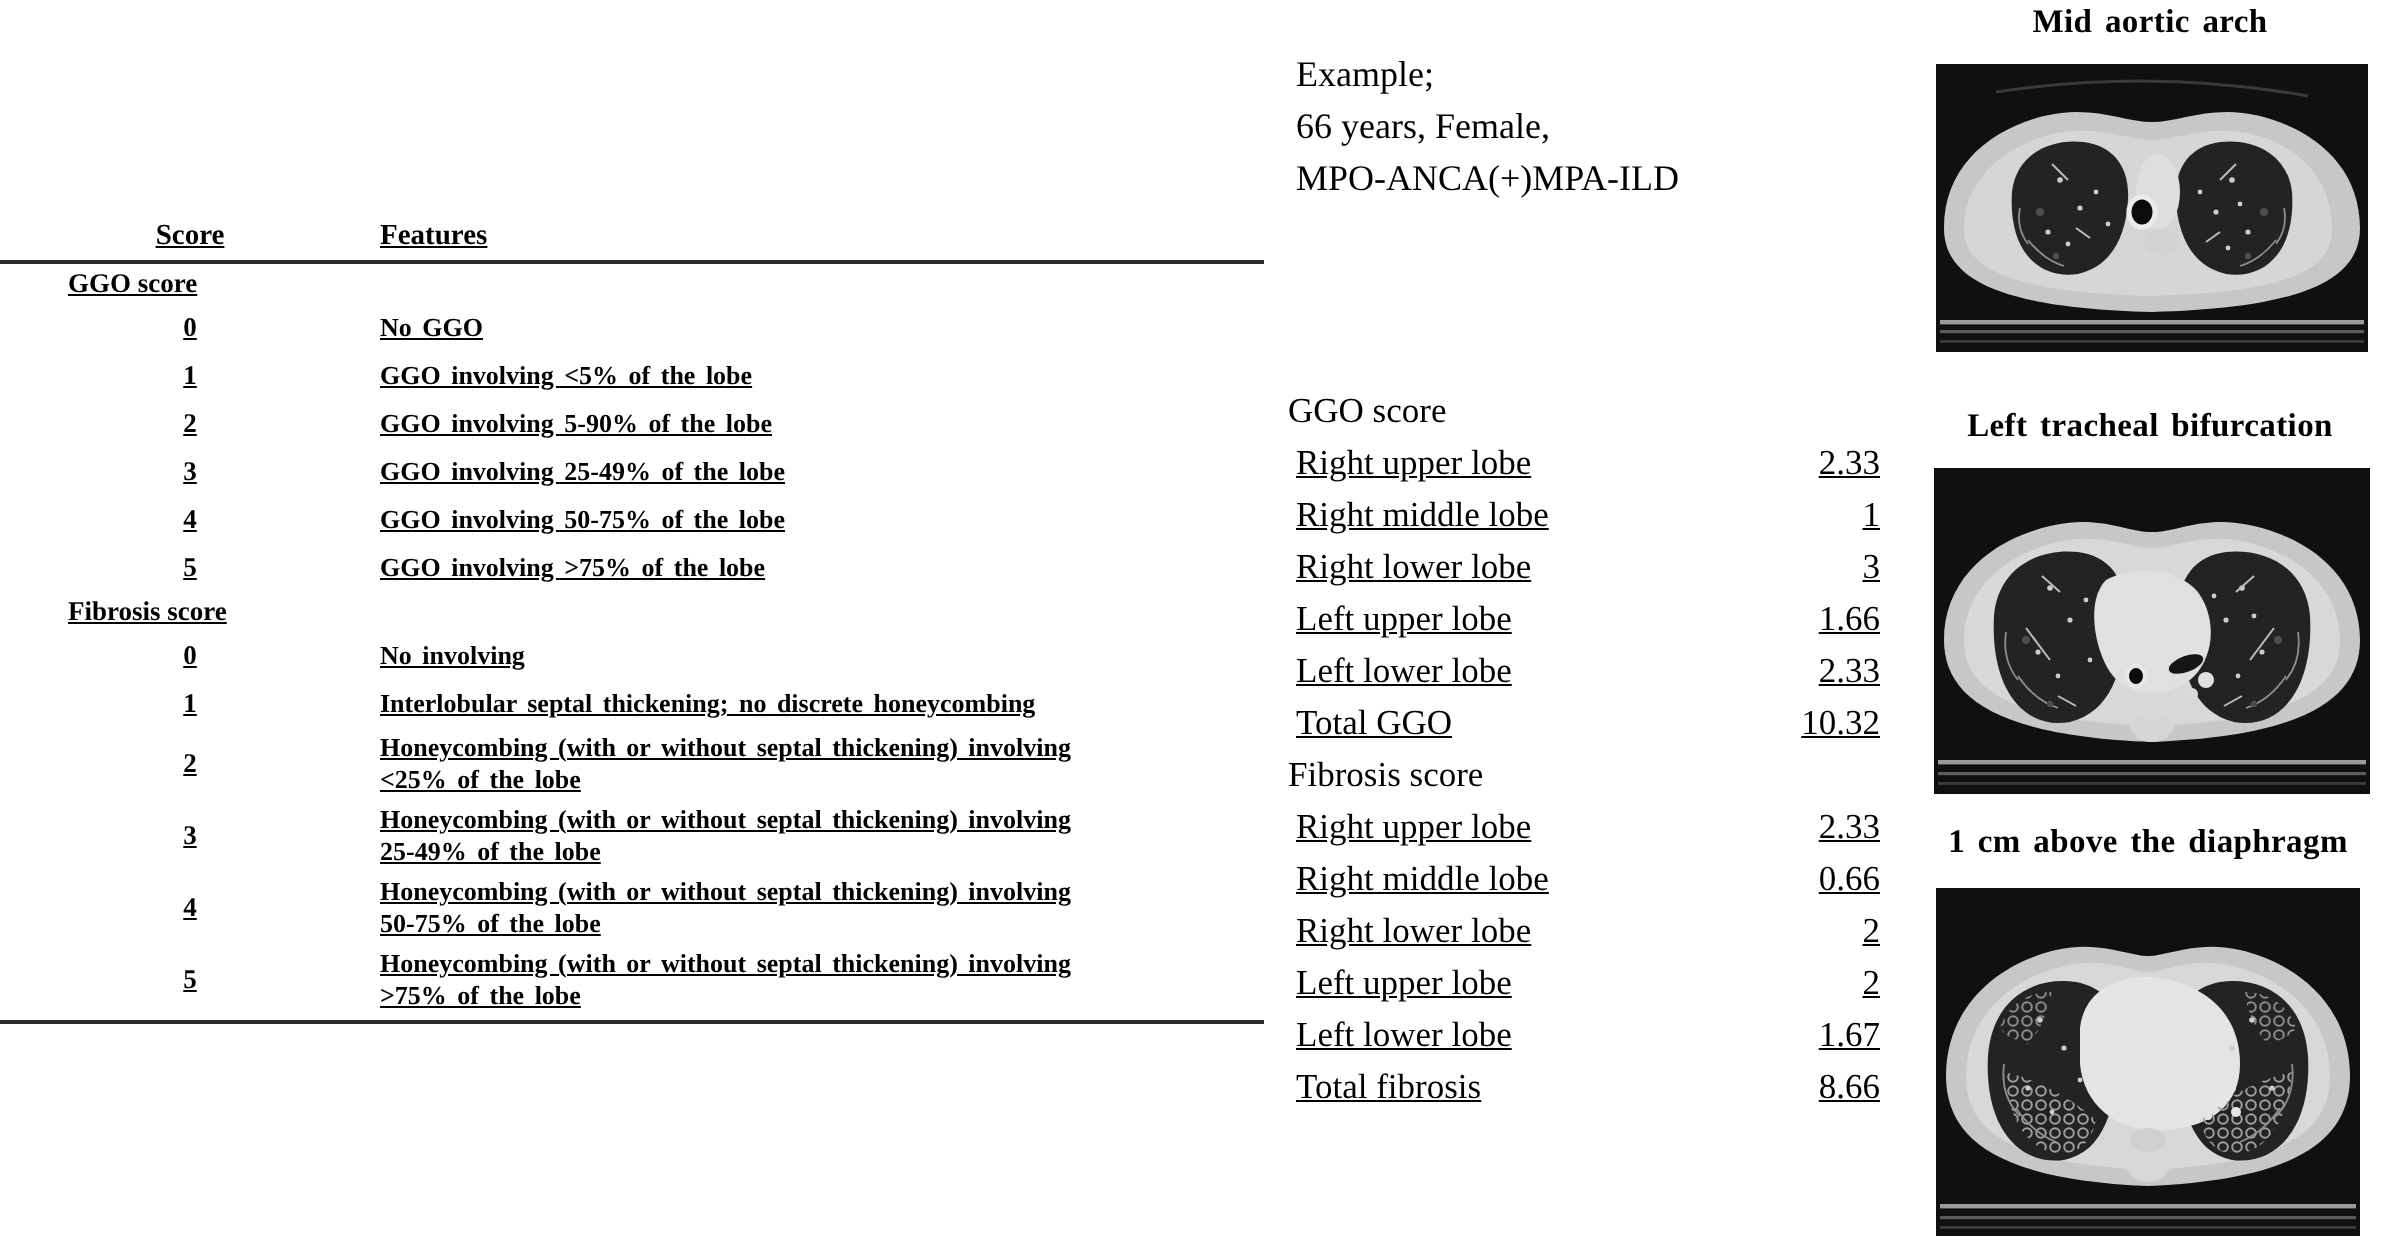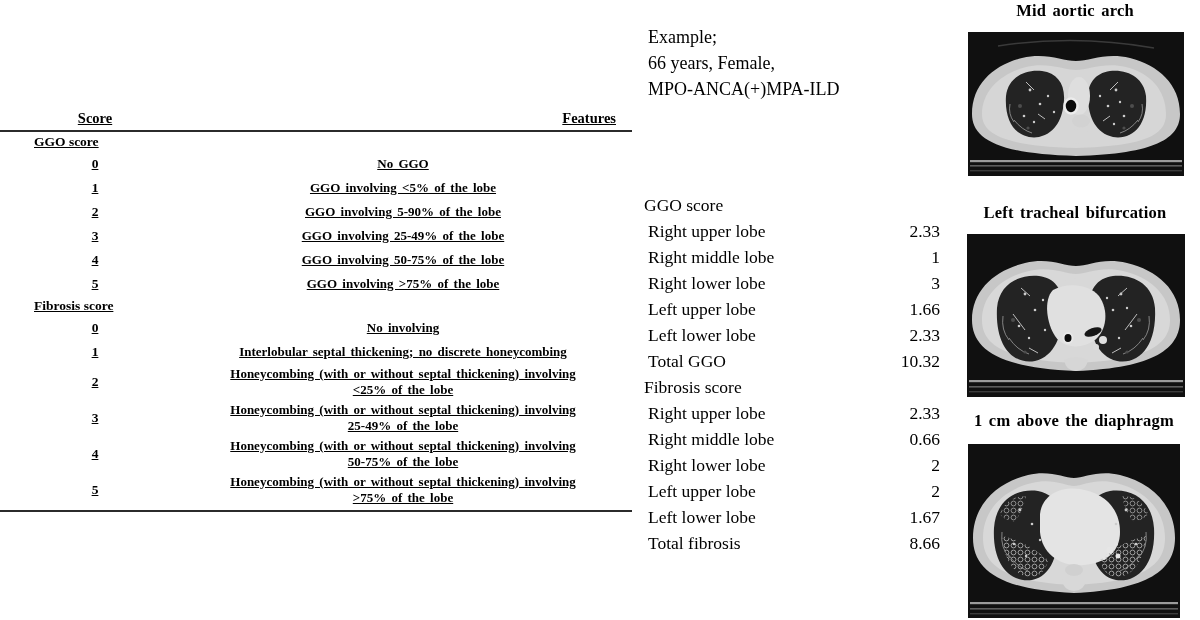--- a/index.html
+++ b/index.html
@@ -12,47 +12,47 @@
     font-family:"Liberation Serif", serif;
     overflow:hidden;
   }
 
   
   .score-table {
     position:absolute; left:0; top:110px; width:632px;text-decoration:underline;
   }
   .thead { display:flex; padding-bottom:3px; }
   .thead .cell-score { width:190px; text-align:center; font-weight:bold; font-size:14.5px; }
-  .thead .cell-feature { flex:1; text-align:right; font-weight:bold; font-size:14.5px; padding-right:16px; }
+  .thead .cell-feature { flex:1; text-align:left; font-weight:bold; font-size:14.5px; padding-right:16px; }
   .rule-top { border-top:2.2px solid #2b2b2b; }
   .rule-bottom { border-top:2.2px solid #2b2b2b; margin-top:2px; }
   .tsection-title {
     font-weight:bold; font-size:13.5px;
     padding:2px 0 2px 34px; min-height:20px;
   }
   .trow { display:flex; align-items:center; min-height:24px; }
   .trow .cell-score { width:190px; text-align:center; font-weight:bold; font-size:13.5px; }
   .trow .cell-feature {
-    flex:1; text-align:center; font-weight:bold; font-size:13px;
+    flex:1; font-weight:bold; font-size:13px;
     line-height:16.5px; white-space:pre-line; padding-right:16px;
     word-spacing:2px;
   }
   .trow.tall { min-height:36px; }
 
   
   .example {
     position:absolute; left:648px; top:24px;
     font-size:18px; line-height:26px;
   }
   .patient-scores {
     position:absolute; left:642px; top:192px; width:298px;
     font-size:17.5px; line-height:26px;
   }
   .ps-head { padding-left:2px; height:26px; }
-  .ps-row { display:flex; height:26px; }
+  .ps-row { display:flex; height:26px;text-decoration:underline; }
   .ps-label { flex:1; padding-left:6px; }
   .ps-value { text-align:left; }
 
   
   .ct-title { position:absolute; text-align:center; font-weight:bold; font-size:16.5px; letter-spacing:.2px; word-spacing:2px; }
   .ct-title-1 { left:948px; top:1px;   width:254px; }
   .ct-title-2 { left:944px; top:203px; width:262px; }
   .ct-title-3 { left:940px; top:411px; width:268px; }
   .ct-img { position:absolute; background:#101010; line-height:0; }
   .ct-img svg { display:block; }

